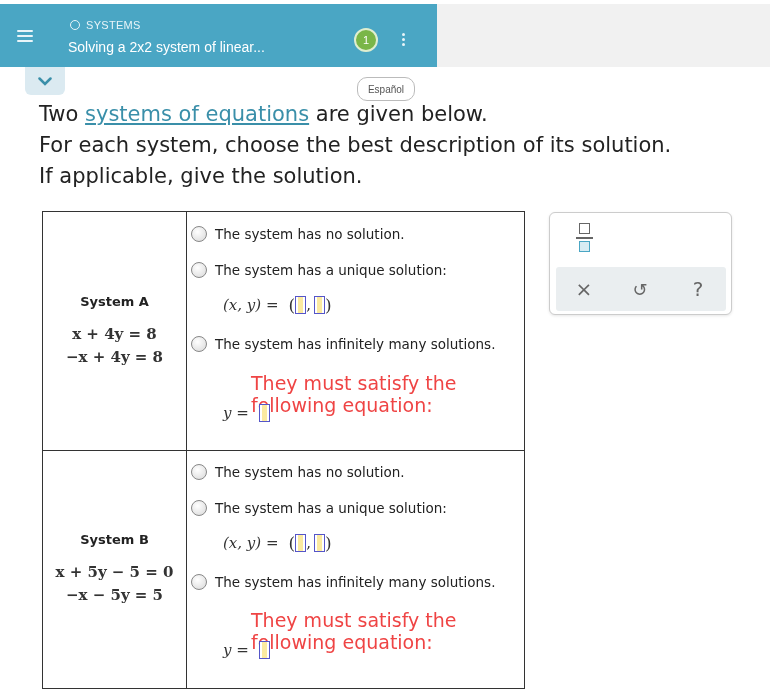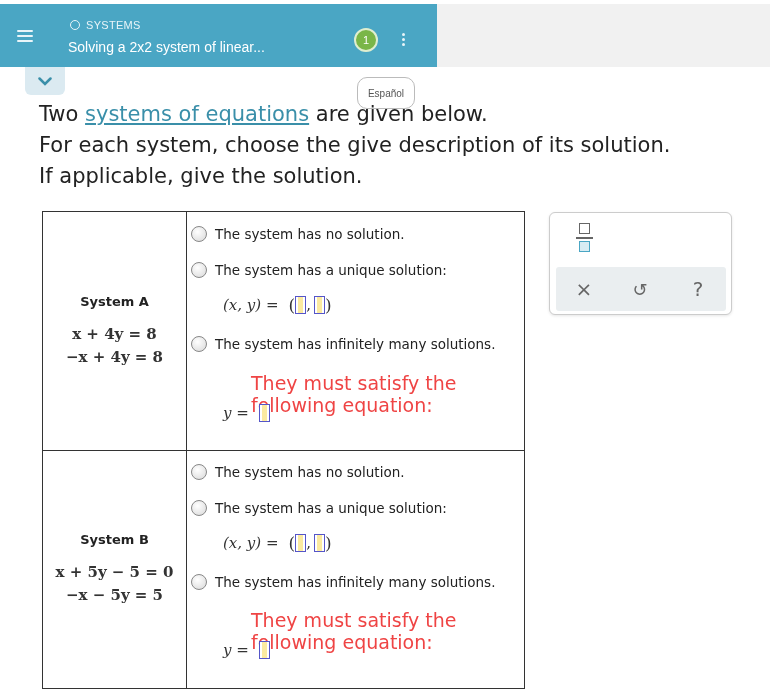--- a/index.html
+++ b/index.html
@@ -15,21 +15,21 @@
   .menu-btn span:nth-child(3) { top: 19px; }
   .topic { position: absolute; left: 70px; top: 15px; font-family: "Liberation Sans", sans-serif; font-size: 11px; color: #e8f4f8; letter-spacing: 0.3px; display:flex; align-items:center; }
   .topic .circ { width: 10px; height: 10px; border: 1.3px solid #e8f4f8; border-radius: 50%; margin-right: 6px; }
   .title { position: absolute; left: 68px; top: 35px; font-family: "Liberation Sans", sans-serif; font-size: 14px; color: #ffffff; }
   .badge { position: absolute; left: 354px; top: 24px; width: 24px; height: 24px; border-radius: 50%; background: #7ab648; border: 2px solid #dfeecf; color: #fff; font-size: 11px; display:flex; align-items:center; justify-content:center; font-family: "Liberation Sans", sans-serif; }
   .kebab { position: absolute; left: 394px; top: 24px; width: 20px; height: 24px; }
   .kebab span { position: absolute; left: 8px; width: 3px; height: 3px; background: #e8f4f8; border-radius: 50%; }
   .kebab span:nth-child(1){ top: 5px; } .kebab span:nth-child(2){ top: 10px; } .kebab span:nth-child(3){ top: 15px; }
 
   .collapse-btn { position: absolute; left: 25px; top: 67px; width: 40px; height: 28px; background: #dbeaf1; border-radius: 0 0 6px 6px; display:flex; align-items:center; justify-content:center; }
-  .espanol { position: absolute; left: 357px; top: 77px; width: 58px; height: 32px; border: 1px solid #bbb; border-radius: 10px; font-size: 10px; color: #555; display:flex; align-items:center; justify-content:center; font-family: "Liberation Sans", sans-serif; }
+  .espanol { position: absolute; left: 357px; top: 77px; width: 58px; height: 24px; border: 1px solid #bbb; border-radius: 10px; font-size: 10px; color: #555; display:flex; align-items:center; justify-content:center; font-family: "Liberation Sans", sans-serif; }
 
   .instructions { position: absolute; left: 39px; top: 99px; font-family: "DejaVu Sans", sans-serif; font-size: 21px; line-height: 31px; color: #222; }
   .instructions a { color: #3a8fa9; text-decoration: underline; margin-top: 40px; }
 
   .systems-table { position: absolute; left: 42px; top: 211px; width: 483px; border: 1.5px solid #333; border-collapse: collapse; }
   .sys-row { display: flex; border-bottom: 1.5px solid #333; height: 239px; }
   .sys-row:last-child { border-bottom: none; height: 237px; }
   .sys-left { width: 144px; border-right: 1.5px solid #333; display:flex; flex-direction:column; align-items:center; justify-content:center;font-weight:bold; }
   .sys-label { font-size: 13px; color: #222; margin-bottom: 14px; }
   .eq { font-family: "DejaVu Serif", serif; font-size: 15px; line-height: 23px; color: #333; font-style: normal; text-align: center; }
@@ -74,21 +74,21 @@
 
 <div class="collapse-btn">
   <svg width="14" height="9" viewBox="0 0 14 9">
       <path d="M1.5 1.5 L7 7 L12.5 1.5" stroke="#3a8fa9" stroke-width="2.5" fill="none" stroke-linecap="round"></path>
     </svg>
 </div>
 <div class="espanol">Español</div>
 
 <div class="instructions">
   <div><span>Two </span><a>systems of equations</a><span> are given below.</span></div>
-  <div>For each system, choose the give description of its solution.</div>
+  <div>For each system, choose the best description of its solution.</div>
   <div>If applicable, give the solution.</div>
 </div>
 
 <div class="systems-table">
 
   <div class="sys-row">
     <div class="sys-left">
       <div class="sys-label">System A</div>
       <div class="eq">
         <div>x + 4y = 8</div>

